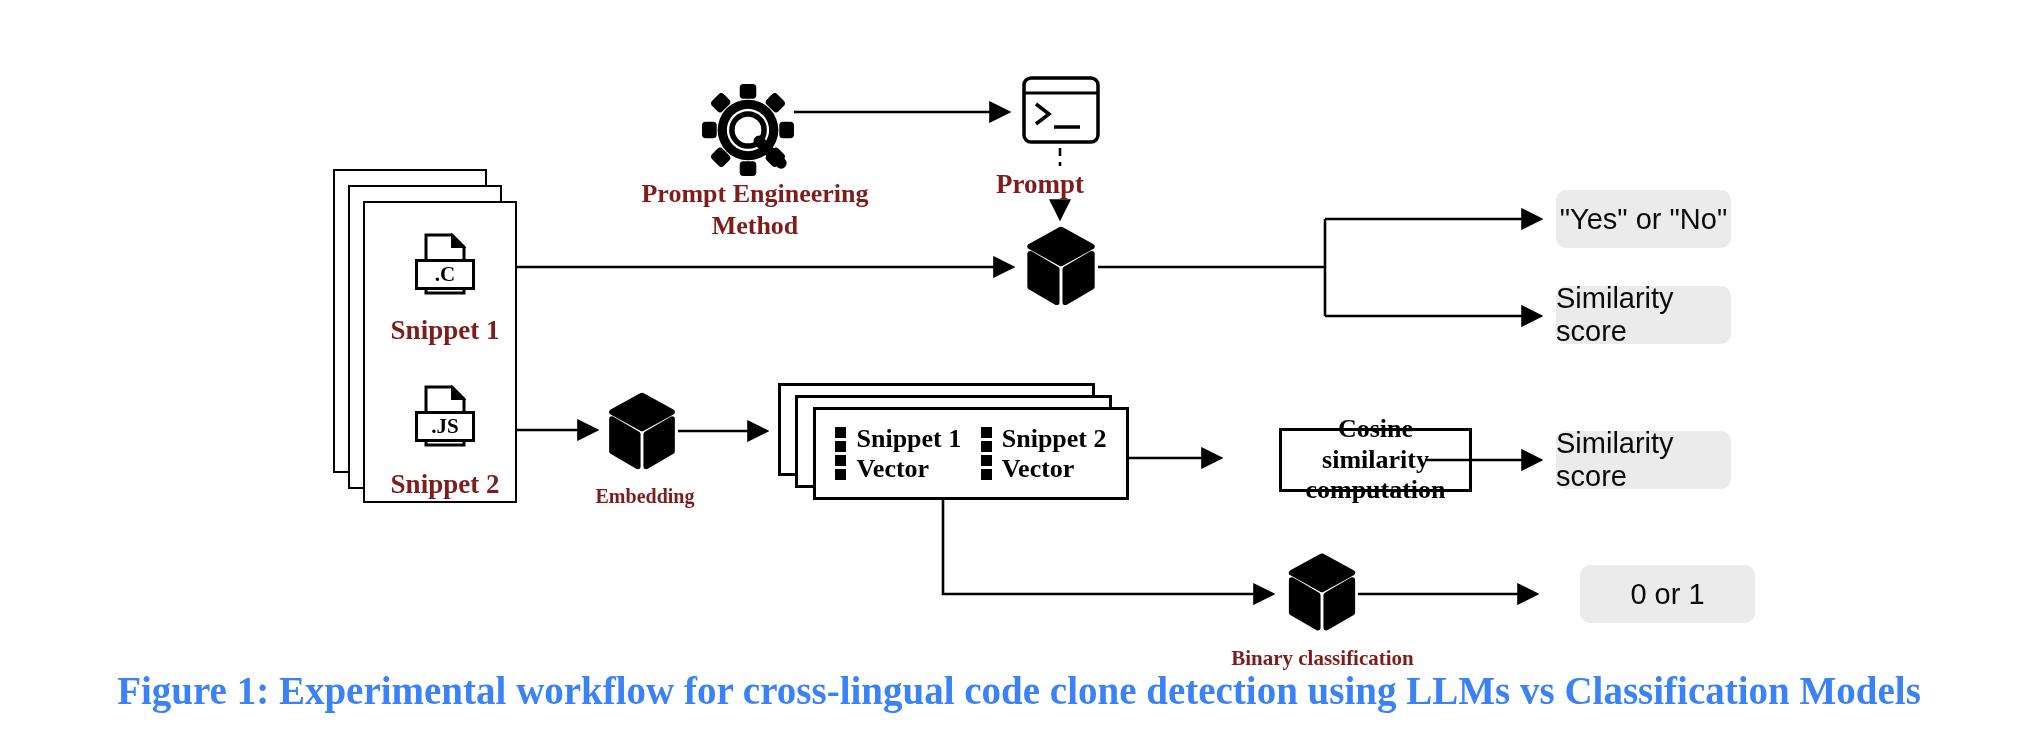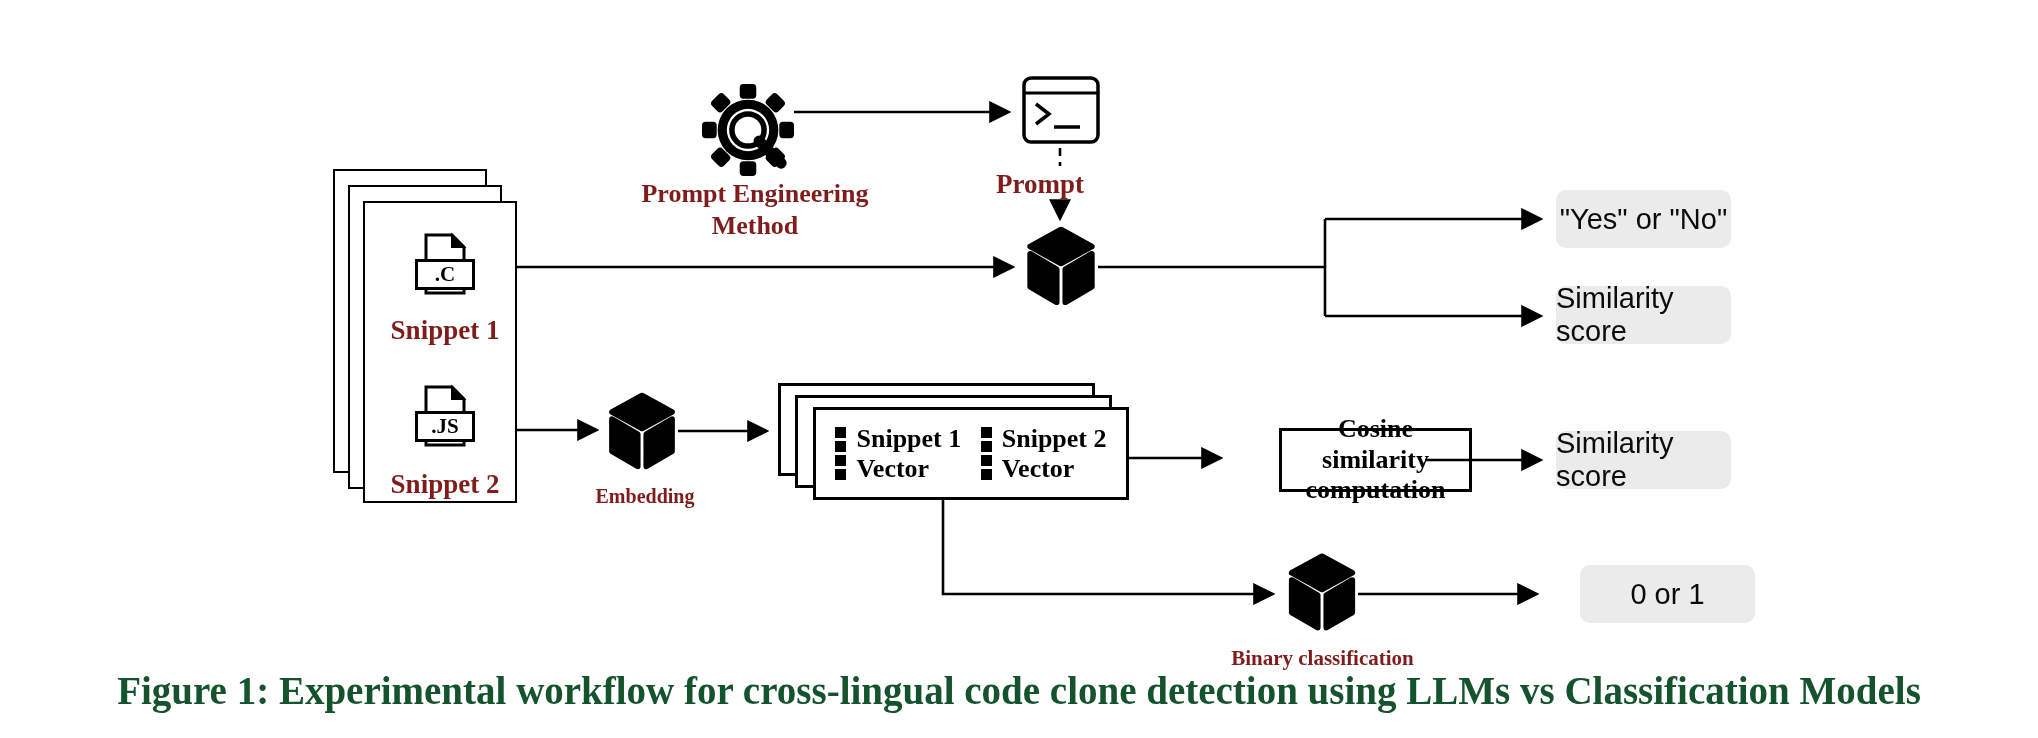--- a/index.html
+++ b/index.html
@@ -34,21 +34,21 @@
     display:flex;align-items:center;justify-content:center;
     font-family:"Liberation Serif", serif;font-weight:700;font-size:21px;line-height:1;color:#000;
   }
   
   .vecicon{display:flex;flex-direction:column;gap:3px;margin-right:10px;}
   .vecicon i{display:block;width:11px;height:11px;background:#000;}
   .vgroup{display:flex;align-items:center;}
   .vtext{font-family:"Liberation Serif", serif;font-weight:700;font-size:26px;line-height:1.12;color:#000;text-align:left;white-space:pre-line;}
   #caption{
     position:absolute;left:0;top:668px;width:2038px;text-align:center;
-    font-family:"Liberation Serif", serif;font-weight:700;font-size:39px;color:#14532d;
+    font-family:"Liberation Serif", serif;font-weight:700;font-size:39px;color:#3b82f6;
   }
   svg.icon{position:absolute;display:block;}
   #wires{position:absolute;left:0;top:0;pointer-events:none;}
 </style>
 </head>
 <body>
 
 <div id="stage">
 
   <div class="page" style="left:333px;top:169px;"></div>

